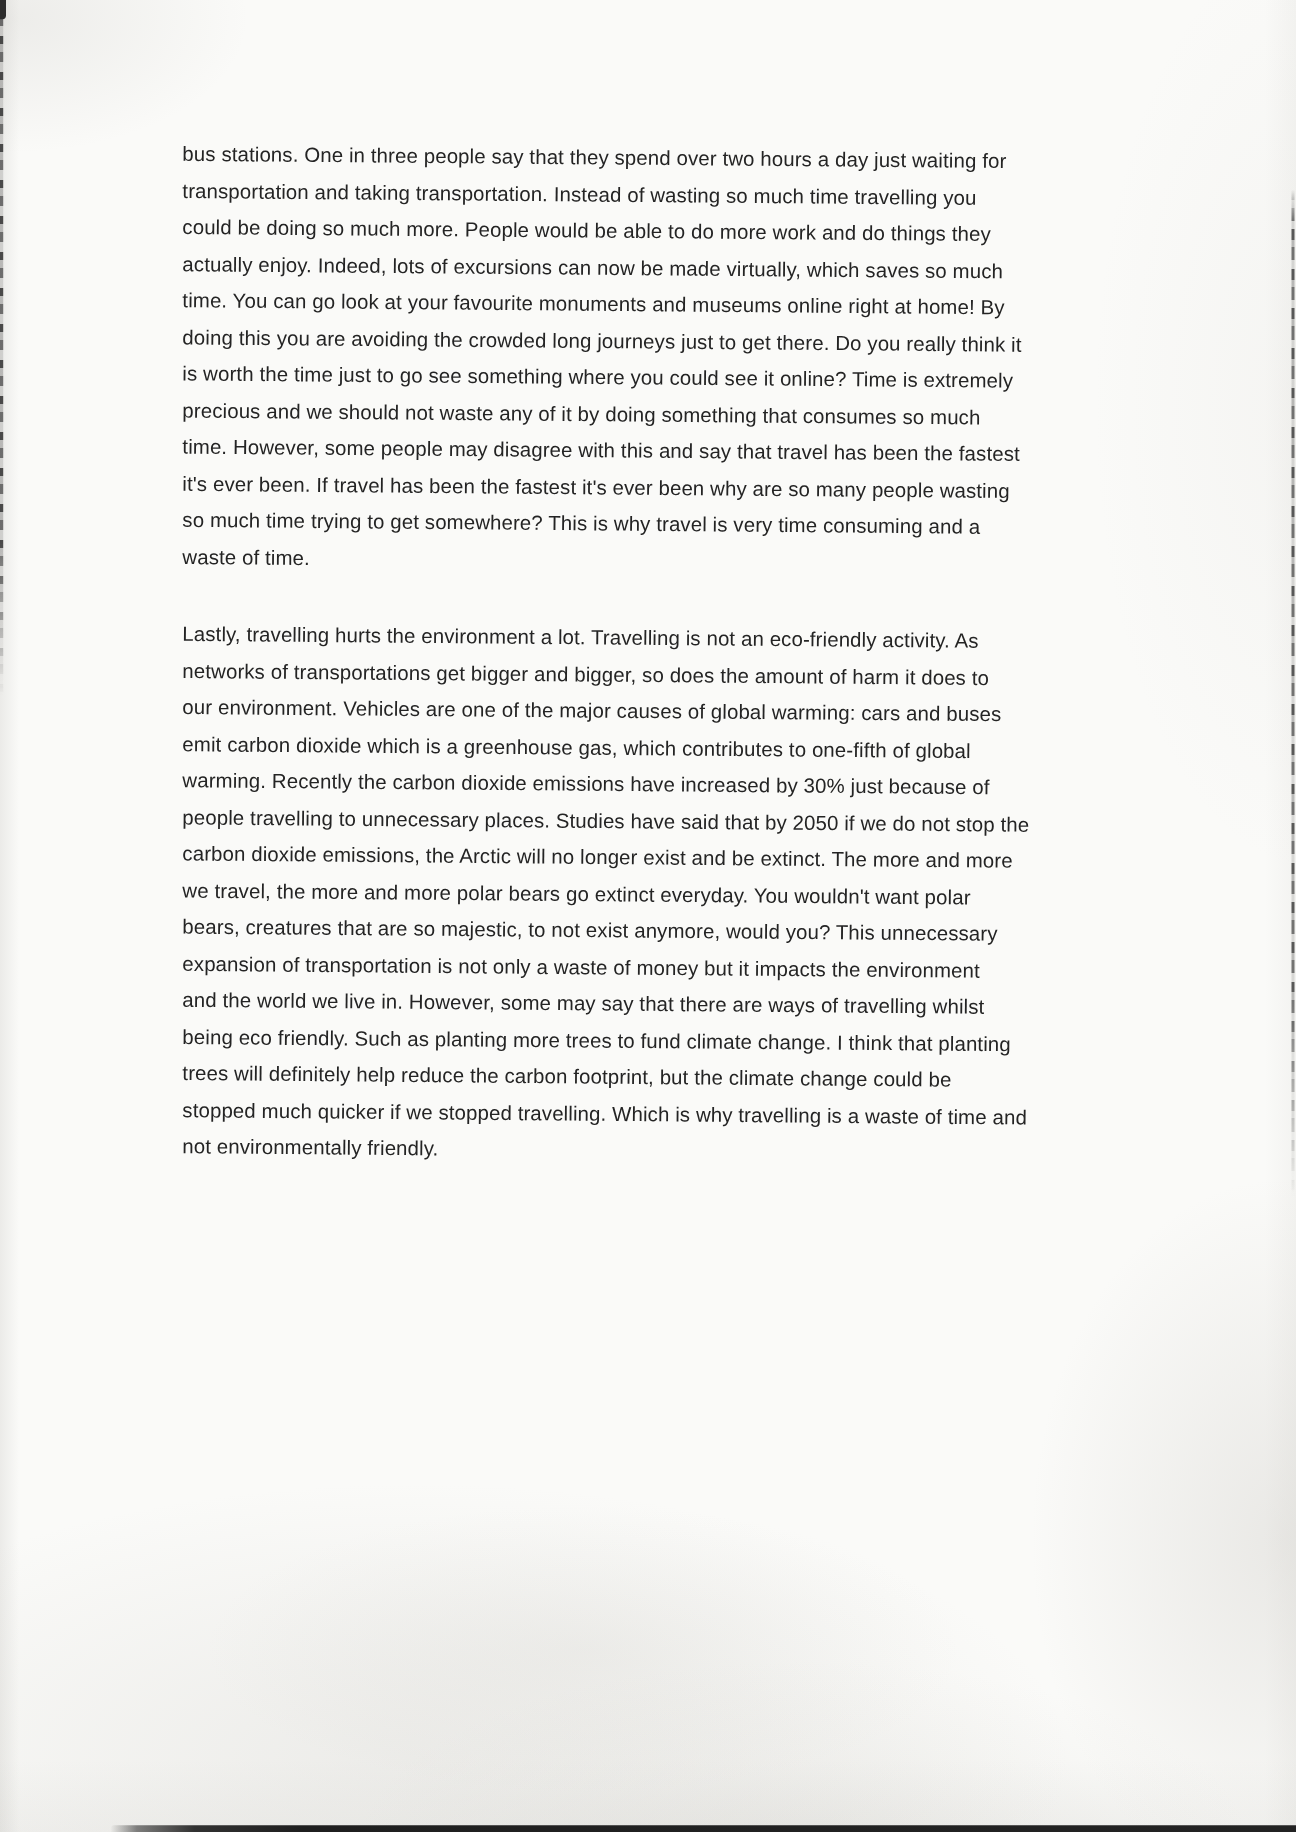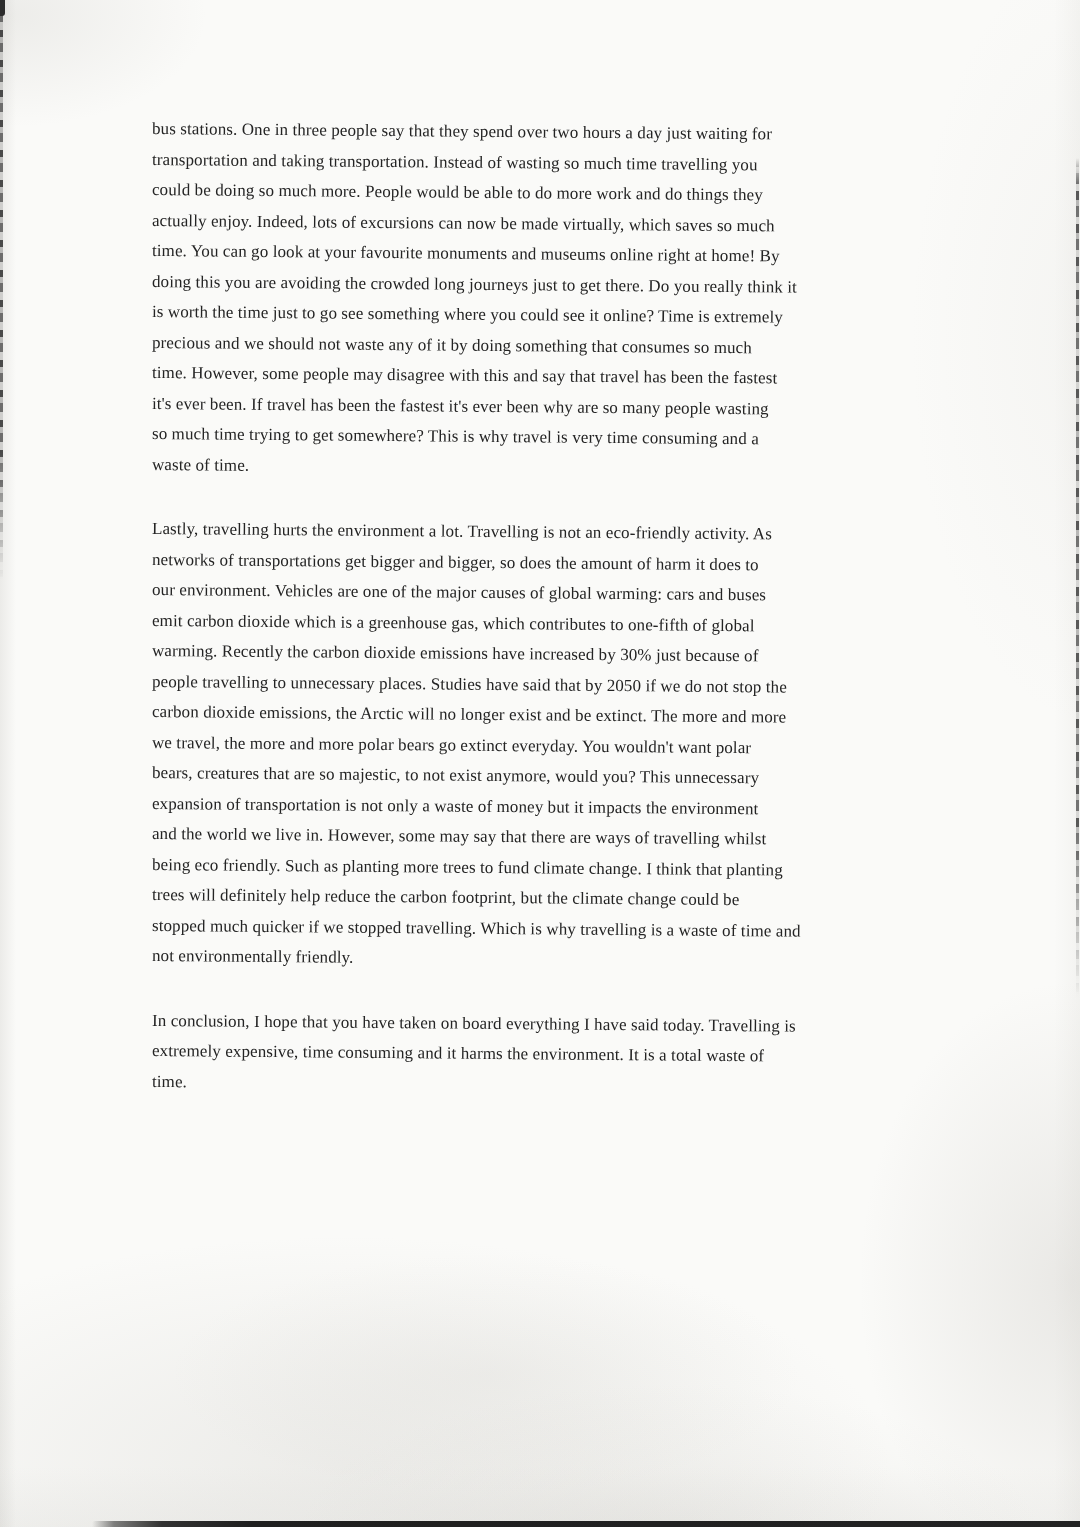--- a/index.html
+++ b/index.html
@@ -22,21 +22,21 @@
       radial-gradient(ellipse 240px 520px at 101% 22%, rgba(205,203,198,0.12), transparent 75%),
       linear-gradient(to right, rgba(158,156,150,0.16), rgba(158,156,150,0) 16px),
       linear-gradient(to left, rgba(180,178,172,0.10), rgba(180,178,172,0) 26px),
       linear-gradient(to top, rgba(170,168,162,0.10), rgba(170,168,162,0) 60px);
   }
   .essay {
     position: absolute;
     left: 152px;
     top: 114px;
     width: 800px;
-    font-family: Liberation Serif, serif;
+    font-family: Liberation Sans, sans-serif;
     font-size: 17px;
     line-height: 30.5px;
     color: #242424;
     letter-spacing: 0.1px;
     filter: blur(0.25px);
   }
   .para {
     margin: 0 0 34px 0;
   }
   .line {
@@ -129,25 +129,20 @@
         <div class="line">carbon dioxide emissions, the Arctic will no longer exist and be extinct. The more and more</div>
         <div class="line">we travel, the more and more polar bears go extinct everyday. You wouldn't want polar</div>
         <div class="line">bears, creatures that are so majestic, to not exist anymore, would you? This unnecessary</div>
         <div class="line">expansion of transportation is not only a waste of money but it impacts the environment</div>
         <div class="line">and the world we live in. However, some may say that there are ways of travelling whilst</div>
         <div class="line">being eco friendly. Such as planting more trees to fund climate change. I think that planting</div>
         <div class="line">trees will definitely help reduce the carbon footprint, but the climate change could be</div>
         <div class="line">stopped much quicker if we stopped travelling. Which is why travelling is a waste of time and</div>
         <div class="line">not environmentally friendly.</div>
       </div>
-    <div class="para">
-        <div class="line">In conclusion, I hope that you have taken on board everything I have said today. Travelling is</div>
-        <div class="line">extremely expensive, time consuming and it harms the environment. It is a total waste of</div>
-        <div class="line">time.</div>
-      </div>
   </div>
 
   <div class="left-edge"></div>
   <div class="left-edge-notch"></div>
   <div class="right-edge"></div>
   <div class="bottom-edge"></div>
 
 </div>
 
 </body></html>

